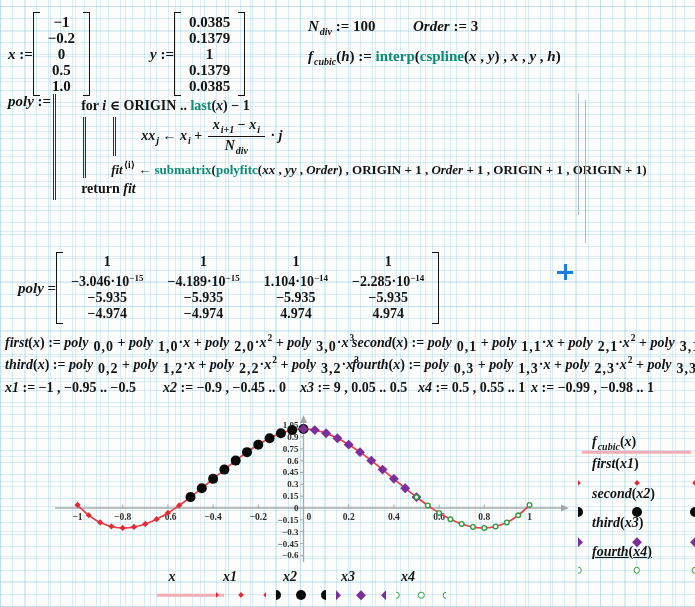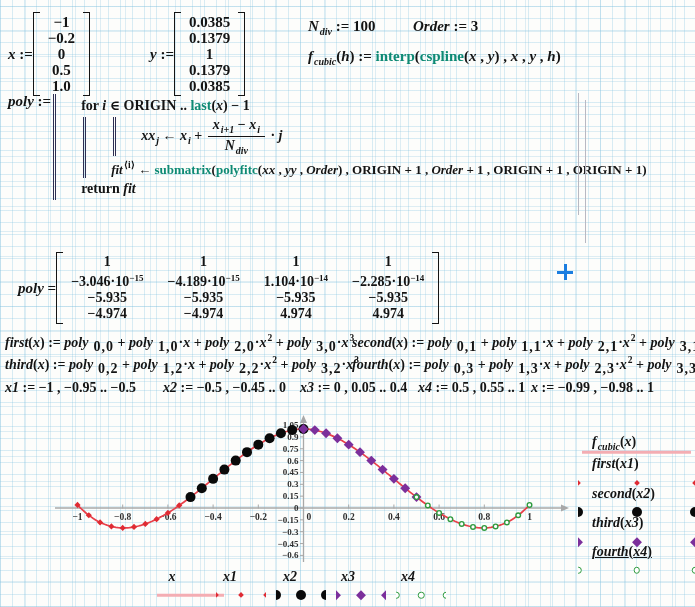--- a/index.html
+++ b/index.html
@@ -140,22 +140,22 @@
     <span class="h"></span>
     <span class="v"></span>
   </div>
 
 <div class="region math math14" style="left:5px;top:333px;"><span><span class="m-v">first</span><span class="m-o">(</span><span class="m-v">x</span><span class="m-o">)</span><span class="m-o"> := </span><span class="m-v">poly</span><span class="m-sn">0,0</span><span class="m-o"> + </span><span class="m-v">poly</span><span class="m-sn">1,0</span><span class="m-o">·</span><span class="m-v">x</span><span class="m-o"> + </span><span class="m-v">poly</span><span class="m-sn">2,0</span><span class="m-o">·</span><span class="m-v">x</span><span class="m-sp">2</span><span class="m-o"> + </span><span class="m-v">poly</span><span class="m-sn">3,0</span><span class="m-o">·</span><span class="m-v">x</span><span class="m-sp">3</span></span></div>
 <div class="region math math14" style="left:352px;top:333px;"><span><span class="m-v">second</span><span class="m-o">(</span><span class="m-v">x</span><span class="m-o">)</span><span class="m-o"> := </span><span class="m-v">poly</span><span class="m-sn">0,1</span><span class="m-o"> + </span><span class="m-v">poly</span><span class="m-sn">1,1</span><span class="m-o">·</span><span class="m-v">x</span><span class="m-o"> + </span><span class="m-v">poly</span><span class="m-sn">2,1</span><span class="m-o">·</span><span class="m-v">x</span><span class="m-sp">2</span><span class="m-o"> + </span><span class="m-v">poly</span><span class="m-sn">3,1</span><span class="m-o">·</span><span class="m-v">x</span><span class="m-sp">3</span></span></div>
 <div class="region math math14" style="left:5px;top:355px;"><span><span class="m-v">third</span><span class="m-o">(</span><span class="m-v">x</span><span class="m-o">)</span><span class="m-o"> := </span><span class="m-v">poly</span><span class="m-sn">0,2</span><span class="m-o"> + </span><span class="m-v">poly</span><span class="m-sn">1,2</span><span class="m-o">·</span><span class="m-v">x</span><span class="m-o"> + </span><span class="m-v">poly</span><span class="m-sn">2,2</span><span class="m-o">·</span><span class="m-v">x</span><span class="m-sp">2</span><span class="m-o"> + </span><span class="m-v">poly</span><span class="m-sn">3,2</span><span class="m-o">·</span><span class="m-v">x</span><span class="m-sp">3</span></span></div>
 <div class="region math math14" style="left:352px;top:355px;"><span><span class="m-v">fourth</span><span class="m-o">(</span><span class="m-v">x</span><span class="m-o">)</span><span class="m-o"> := </span><span class="m-v">poly</span><span class="m-sn">0,3</span><span class="m-o"> + </span><span class="m-v">poly</span><span class="m-sn">1,3</span><span class="m-o">·</span><span class="m-v">x</span><span class="m-o"> + </span><span class="m-v">poly</span><span class="m-sn">2,3</span><span class="m-o">·</span><span class="m-v">x</span><span class="m-sp">2</span><span class="m-o"> + </span><span class="m-v">poly</span><span class="m-sn">3,3</span><span class="m-o">·</span><span class="m-v">x</span><span class="m-sp">3</span></span></div>
 
 <div class="region math math14" style="left:5px;top:380px;"><span><span class="m-v">x1</span><span class="m-o"> := </span><span class="m-n">−1 , −0.95 .. −0.5</span></span></div>
-<div class="region math math14" style="left:163px;top:380px;"><span><span class="m-v">x2</span><span class="m-o"> := </span><span class="m-n">−0.5 , −0.45 .. 0</span></span></div>
-<div class="region math math14" style="left:300px;top:380px;"><span><span class="m-v">x3</span><span class="m-o"> := </span><span class="m-n">0 , 0.05 .. 0.4</span></span></div>
+<div class="region math math14" style="left:163px;top:380px;"><span><span class="m-v">x2</span><span class="m-o"> := </span><span class="m-n">−0.9 , −0.45 .. 0</span></span></div>
+<div class="region math math14" style="left:300px;top:380px;"><span><span class="m-v">x3</span><span class="m-o"> := </span><span class="m-n">9 , 0.05 .. 0.5</span></span></div>
 <div class="region math math14" style="left:418px;top:380px;"><span><span class="m-v">x4</span><span class="m-o"> := </span><span class="m-n">0.5 , 0.55 .. 1</span></span></div>
 <div class="region math math14" style="left:523px;top:380px;margin-left:8px;"><span><span class="m-v">x</span><span class="m-o"> := </span><span class="m-n">−0.99 , −0.98 .. 1</span></span></div>
 
 <div class="region" style="left:50px;top:405px;width:645px;height:198px;">
   <svg id="plot-svg" width="515" height="162" style="position:absolute;left:5px;top:5px;overflow:visible;">
       <g>
         <line x1="0" y1="98" x2="508" y2="98" stroke="#a8a8a8" stroke-width="1.3"></line>
         <line x1="248.5" y1="8" x2="248.5" y2="152" stroke="#a8a8a8" stroke-width="1.3"></line>
         <path d="M 245 13 L 252 13 L 248.5 5 Z" fill="#a8a8a8"></path>
         <path d="M 506 94.5 L 506 101.5 L 514 98 Z" fill="#a8a8a8"></path>

